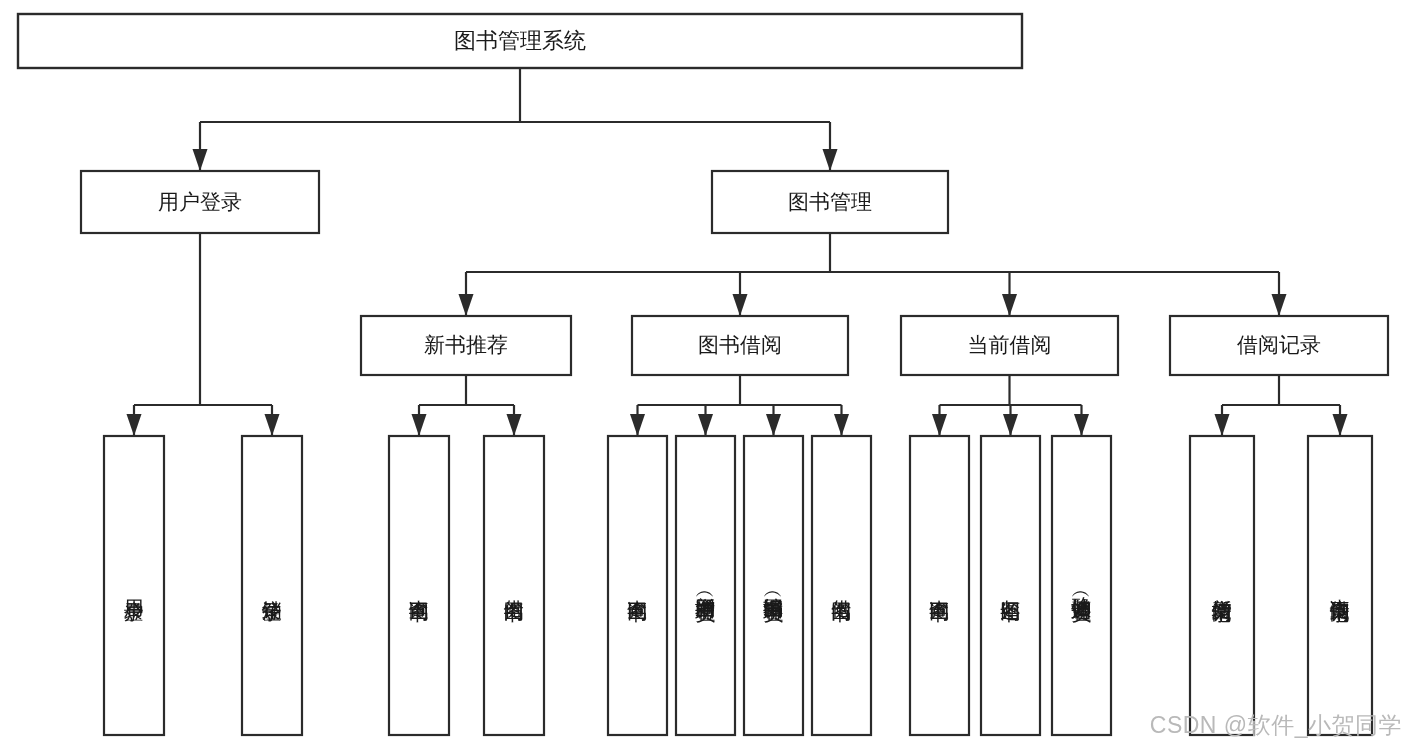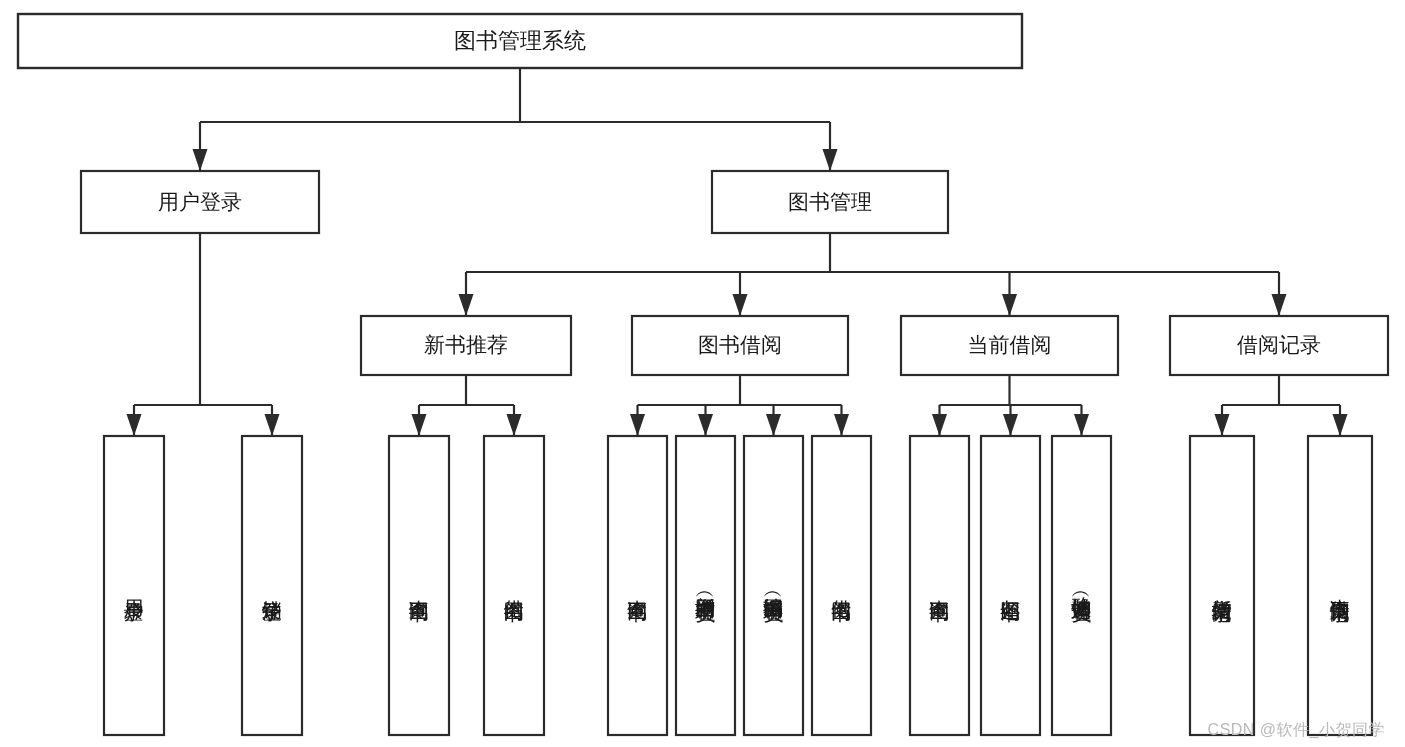--- a/index.html
+++ b/index.html
@@ -73,24 +73,24 @@
     font-family: "Liberation Sans", "DejaVu Sans", sans-serif;
     font-size: 20px;
     line-height: 1.22;
     letter-spacing: 1px;
     color: #1a1a1a;
     white-space: nowrap;
     text-align: center;
   }
   #watermark {
     position: absolute;
-    right: 20px;
+    right: 3px;
     bottom: 6px;
     font-family: "Liberation Sans", "DejaVu Sans", sans-serif;
-    font-size: 16px;
+    font-size: 23px;
     color: #b9b9b9;
     letter-spacing: 0.5px;
     white-space: nowrap;
     pointer-events: none;
   }
 </style>
 </head>
 <body>
 
 <div id="diagram-root">

